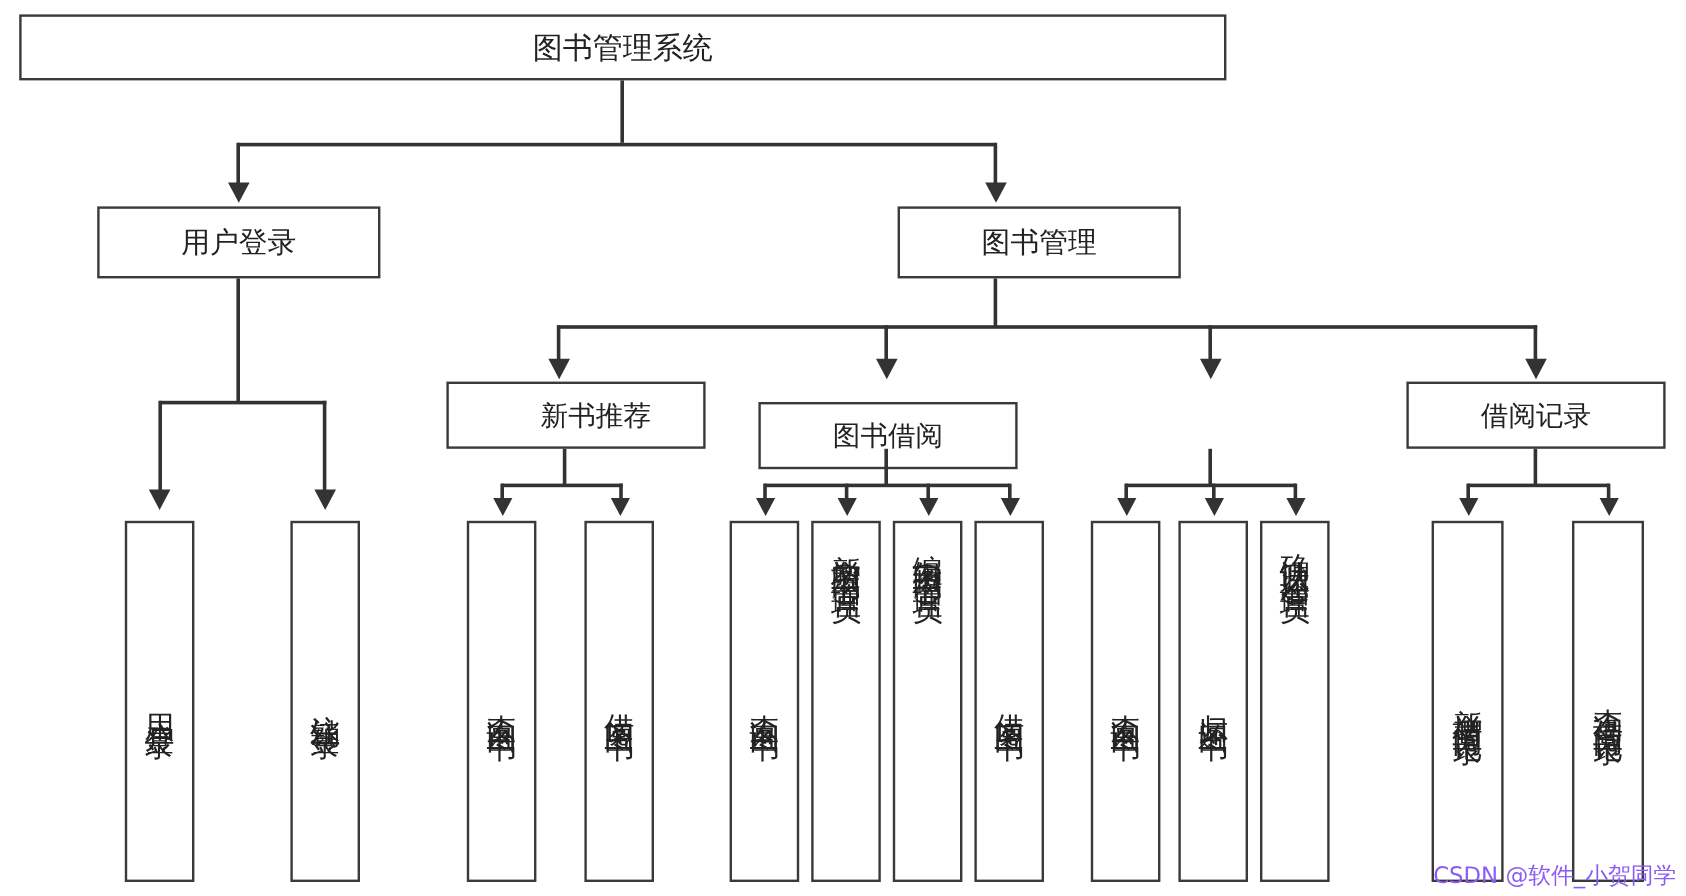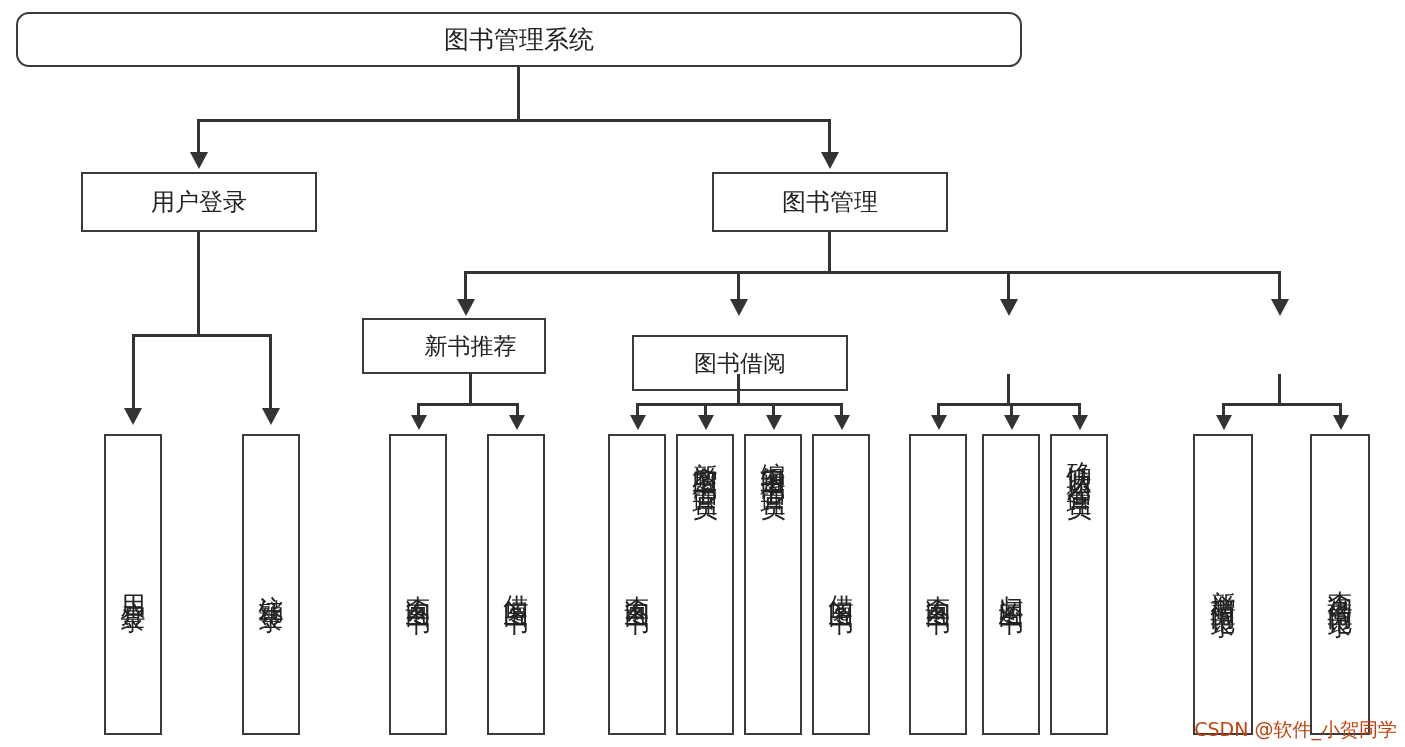--- a/index.html
+++ b/index.html
@@ -80,45 +80,45 @@
     border-left-width: 8px;
     border-right-width: 8px;
     border-top-width: 15px;
   }
   
   #watermark {
     position: absolute;
     right: 8px;
     bottom: 4px;
     font-size: 19px;
-    color: #c2410c;
+    color: #8b5cf6;
     white-space: nowrap;
     font-family: "DejaVu Sans", "Liberation Sans", sans-serif;
   }
 </style>
 </head>
 <body>
 
 <div id="canvas">
 
-  <div class="node root" style="left:16px; top:12px; width:1006px; height:55px;border-radius:13px;">
+  <div class="node root" style="left:16px; top:12px; width:1006px; height:55px;">
     <span>图书管理系统</span>
   </div>
 
   <div class="vline" style="left:517px; top:67px; height:52px;"></div>
   <div class="hline" style="left:198px; top:119px; width:632px;"></div>
   <div class="vline" style="left:197px; top:119px; height:35px;"></div>
   <div class="arrow" style="left:190px; top:152px;"></div>
   <div class="vline" style="left:828px; top:119px; height:35px;"></div>
   <div class="arrow" style="left:821px; top:152px;"></div>
 
   <div class="node lvl2" style="left:81px; top:172px; width:236px; height:60px;">
     <span>用户登录</span>
   </div>
-  <div class="node lvl2" style="left:712px; top:172px; width:236px; height:60px;">
+  <div class="node lvl2" style="left:748px; top:172px; width:236px; height:60px;">
     <span>图书管理</span>
   </div>
 
   <div class="vline" style="left:197px; top:232px; height:104px;"></div>
   <div class="hline" style="left:133px; top:334px; width:139px;"></div>
   <div class="vline" style="left:132px; top:334px; height:76px;"></div>
   <div class="arrow" style="left:124px; top:408px;"></div>
   <div class="vline" style="left:269px; top:334px; height:76px;"></div>
   <div class="arrow" style="left:262px; top:408px;"></div>
 
@@ -126,25 +126,28 @@
   <div class="hline" style="left:465px; top:271px; width:816px;"></div>
   <div class="vline" style="left:464px; top:271px; height:31px;"></div>
   <div class="arrow" style="left:457px; top:299px;"></div>
   <div class="vline" style="left:737px; top:271px; height:31px;"></div>
   <div class="arrow" style="left:730px; top:299px;"></div>
   <div class="vline" style="left:1007px; top:271px; height:31px;"></div>
   <div class="arrow" style="left:1000px; top:299px;"></div>
   <div class="vline" style="left:1278px; top:271px; height:31px;"></div>
   <div class="arrow" style="left:1271px; top:299px;"></div>
 
-  <div class="node lvl3" style="left:362px; top:318px; width:184px; height:56px;padding-left:33px;">
+  <div class="node lvl3" style="left:372px; top:318px; width:216px; height:56px;padding-left:33px;">
     <span>新书推荐</span>
   </div>
   <div class="node lvl3" style="left:632px; top:335px; width:216px; height:56px;">
     <span>图书借阅</span>
+  </div>
+  <div class="node lvl3" style="left:1172px; top:318px; width:216px; height:56px;">
+    <span>借阅记录</span>
   </div>
 
   <div class="vline" style="left:469px; top:374px; height:31px;"></div>
   <div class="hline" style="left:418px; top:403px; width:101px;"></div>
   <div class="vline" style="left:417px; top:403px; height:14px;"></div>
   <div class="arrow small" style="left:411px; top:415px;"></div>
   <div class="vline" style="left:516px; top:403px; height:14px;"></div>
   <div class="arrow small" style="left:509px; top:415px;"></div>
 
   <div class="vline" style="left:737px; top:374px; height:31px;"></div>

